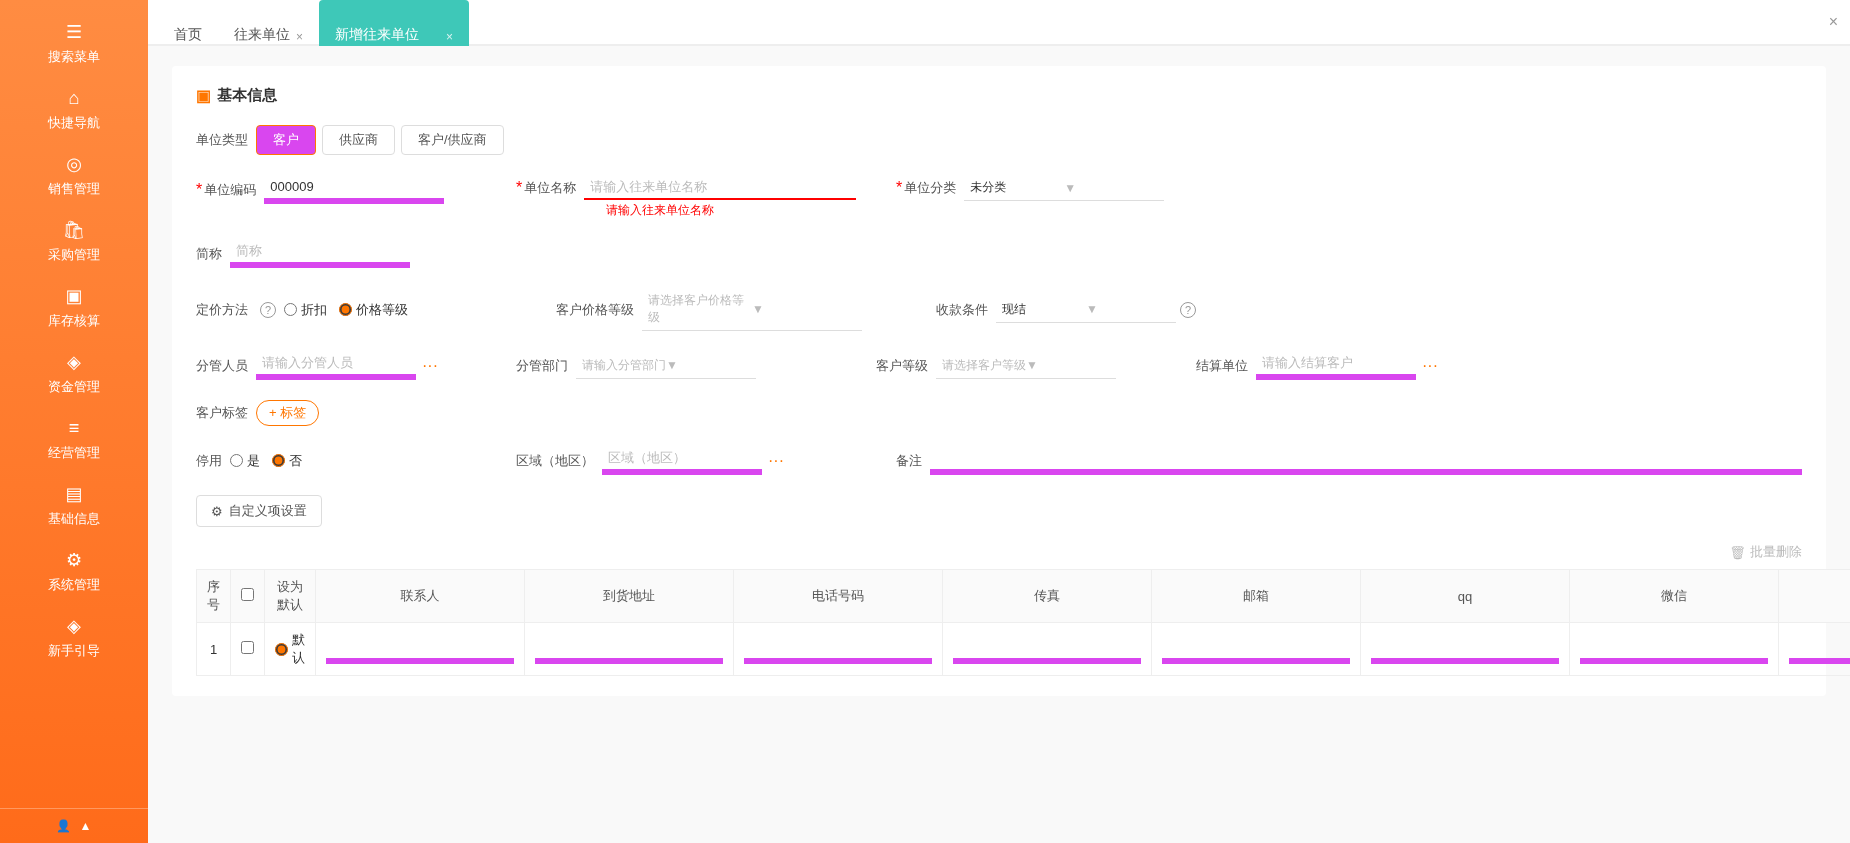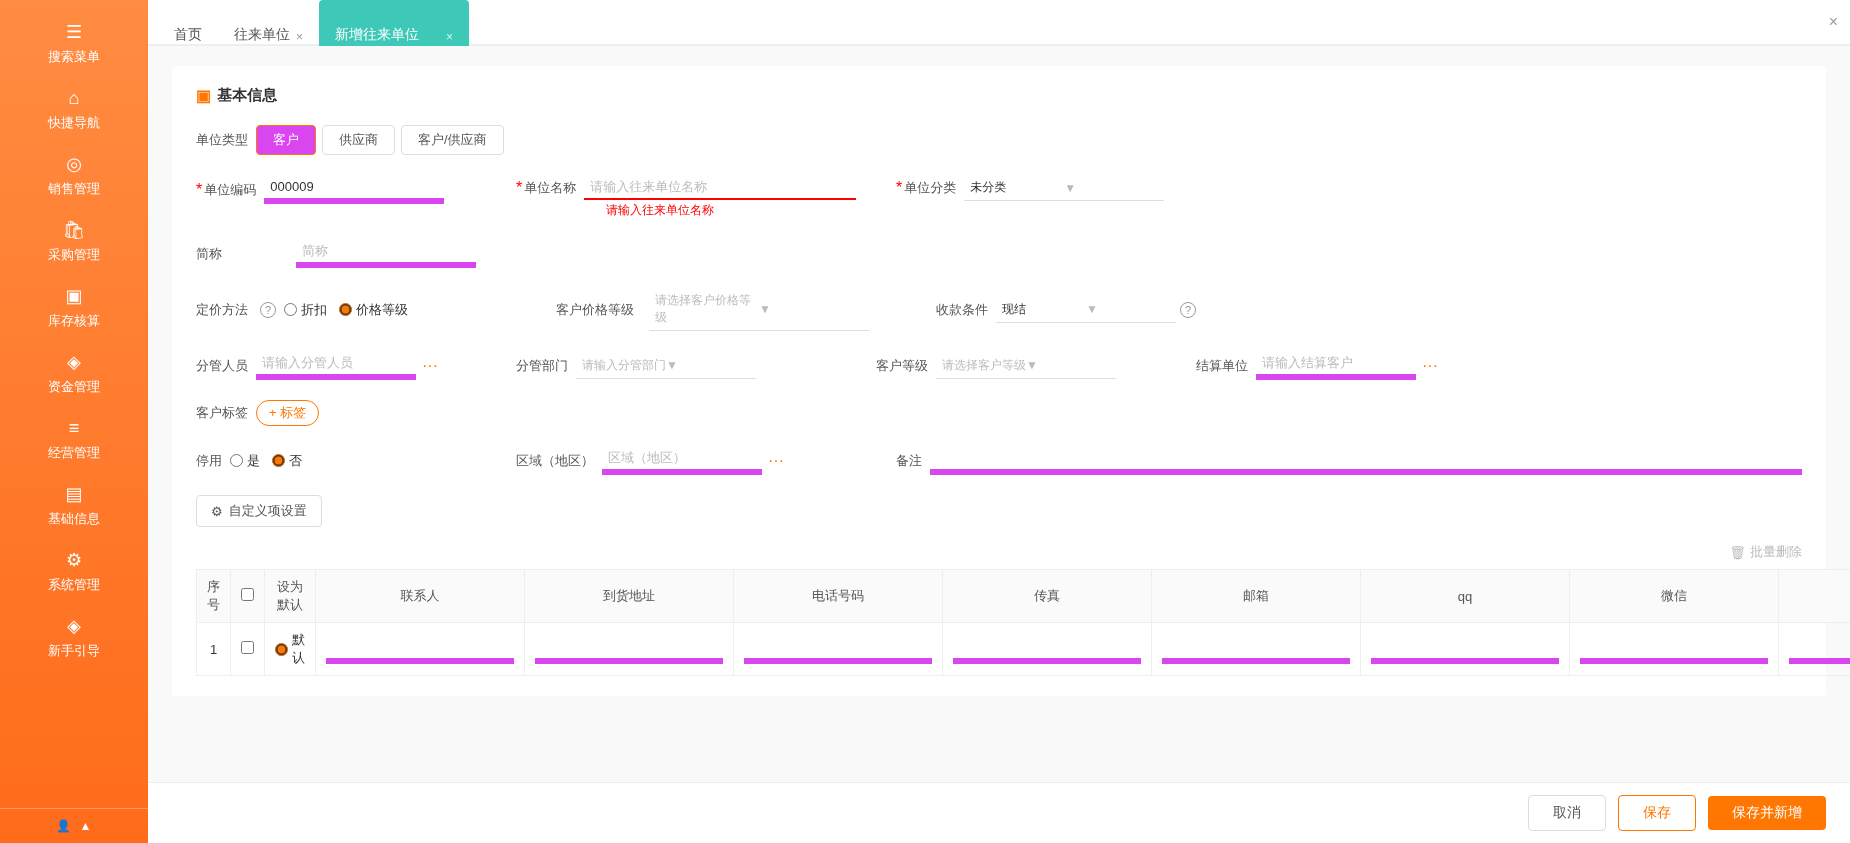--- a/index.html
+++ b/index.html
@@ -472,40 +472,40 @@
           <span class="required-star">*</span>
           <span class="field-label">单位分类</span>
           <div class="field-select" style="max-width:200px;">
             <span class="value">未分类</span>
             <span class="dropdown-arrow">▼</span>
           </div>
         </div>
       </div>
 
       <div class="form-row">
-        <div class="form-field" style="flex:0 0 280px;justify-content:space-between;">
+        <div class="form-field" style="flex:0 0 280px;">
           <span class="field-label">简称</span>
           <input type="text" class="field-input" placeholder="简称" style="max-width: 180px;">
         </div>
       </div>
 
       <div class="form-row" style="align-items:center;">
         <div class="form-field" style="flex:0 0 320px; margin-right:40px; align-items:center;">
           <span class="field-label">定价方法</span>
           <span class="question-icon">?</span>
           <div class="radio-group" style="margin-left:8px;">
             <label class="radio-label">
               <input type="radio" name="pricing" style=""> 折扣
             </label>
             <label class="radio-label">
               <input type="radio" name="pricing" checked="" style=""> 价格等级
             </label>
           </div>
         </div>
-        <div class="form-field" style="flex:0 0 340px; margin-right:40px; align-items:center;gap:7px;">
+        <div class="form-field" style="flex:0 0 340px; margin-right:40px; align-items:center;">
           <span class="field-label">客户价格等级</span>
           <div class="field-select" style="max-width:220px;">
             <span>请选择客户价格等级</span>
             <span class="dropdown-arrow">▼</span>
           </div>
         </div>
         <div class="form-field" style="flex:0 0 300px; align-items:center;">
           <span class="field-label">收款条件</span>
           <div class="field-select" style="max-width:180px;">
             <span class="value">现结</span>
@@ -619,18 +619,13 @@
             <td><input type="text" class="field-input" style=""></td>
             <td><input type="text" class="field-input" style=""></td>
             <td><input type="text" class="field-input" style=""></td>
 
           </tr>
         </tbody>
       </table>
     </div>
   </div>
 
-  <div class="footer">
-    <button class="btn-cancel">取消</button>
-    <button class="btn-save">保存</button>
-    <button class="btn-save-new">保存并新增</button>
-  </div>
 </div>
 
 </body></html>

